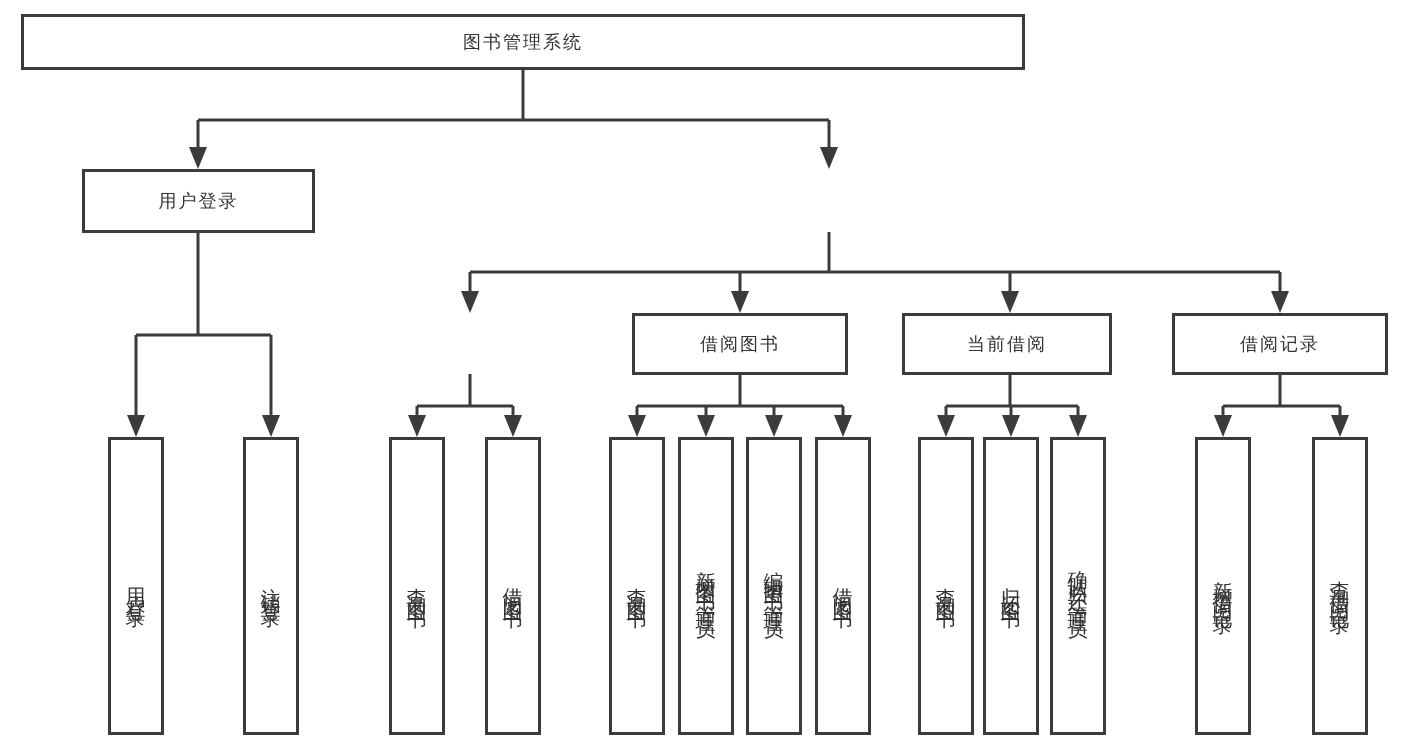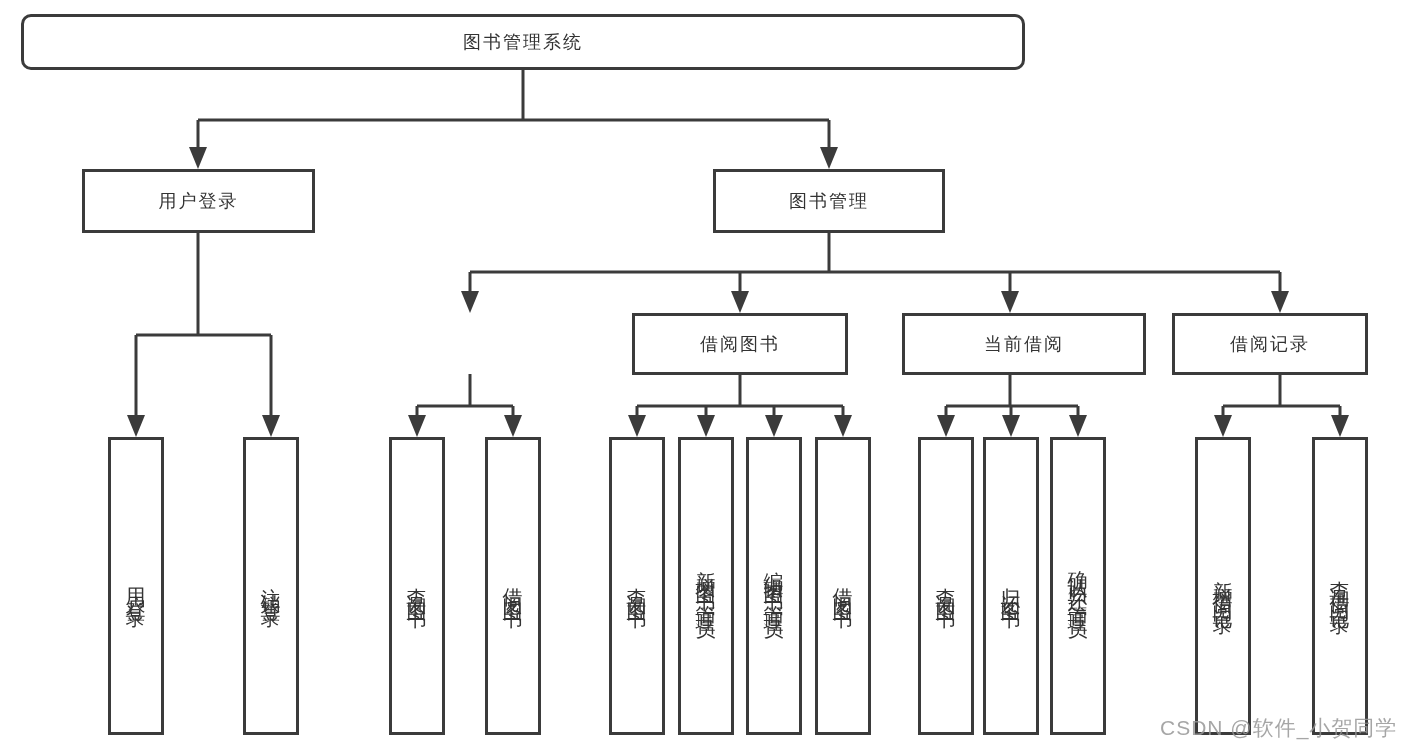--- a/index.html
+++ b/index.html
@@ -20,21 +20,21 @@
     position: absolute;
     box-sizing: border-box;
     border: 3px solid #3b3b3b;
     background: #ffffff;
     display: flex;
     align-items: center;
     justify-content: center;
     color: #333333;
   }
   .node.h { font-size: 18px; letter-spacing: 2px; }
-  .node.root { font-size: 18px; border-radius: 10px; }
+  .node.root { font-size: 18px; }
   .leaf span {
     writing-mode: vertical-rl;
     text-orientation: mixed;
     font-size: 20px;
     letter-spacing: 7px;
     line-height: 1;
     color: #333333;
   }
   #watermark {
     position: absolute;
@@ -116,25 +116,24 @@
       <path d="M1002 415 h18 l-9 22 z"></path>
       <path d="M1069 415 h18 l-9 22 z"></path>
       <path d="M1214 415 h18 l-9 22 z"></path>
       <path d="M1331 415 h18 l-9 22 z"></path>
     </g>
   </svg>
 
   <div class="node root h" style="left:21px; top:14px; width:1004px; height:56px">图书管理系统</div>
 
   <div class="node h" style="left:82px; top:169px; width:233px; height:64px">用户登录</div>
-  <div class="node h" style="left:713px; top:169px; width:232px; height:64px">图书管理</div>
 
   <div class="node h" style="left:632px; top:313px; width:216px; height:62px">借阅图书</div>
-  <div class="node h" style="left:902px; top:313px; width:244px; height:62px">当前借阅</div>
-  <div class="node h" style="left:1172px; top:313px; width:196px; height:62px">借阅记录</div>
+  <div class="node h" style="left:902px; top:313px; width:210px; height:62px">当前借阅</div>
+  <div class="node h" style="left:1172px; top:313px; width:216px; height:62px">借阅记录</div>
 
   <div class="node leaf" style="left:108px; top:437px; width:56px; height:298px">
     <span>用户登录</span>
   </div>
   <div class="node leaf" style="left:243px; top:437px; width:56px; height:298px">
     <span>注销登录</span>
   </div>
 
   <div class="node leaf" style="left:389px; top:437px; width:56px; height:298px">
     <span>查询图书</span>
@@ -166,15 +165,14 @@
     <span>确认归还（管理员）</span>
   </div>
 
   <div class="node leaf" style="left:1195px; top:437px; width:56px; height:298px">
     <span>新增借阅记录</span>
   </div>
   <div class="node leaf" style="left:1312px; top:437px; width:56px; height:298px">
     <span>查询借阅记录</span>
   </div>
 
-  <div id="watermark">CSDN @软件_小贺同学</div>
 
 </div>
 
 </body></html>

